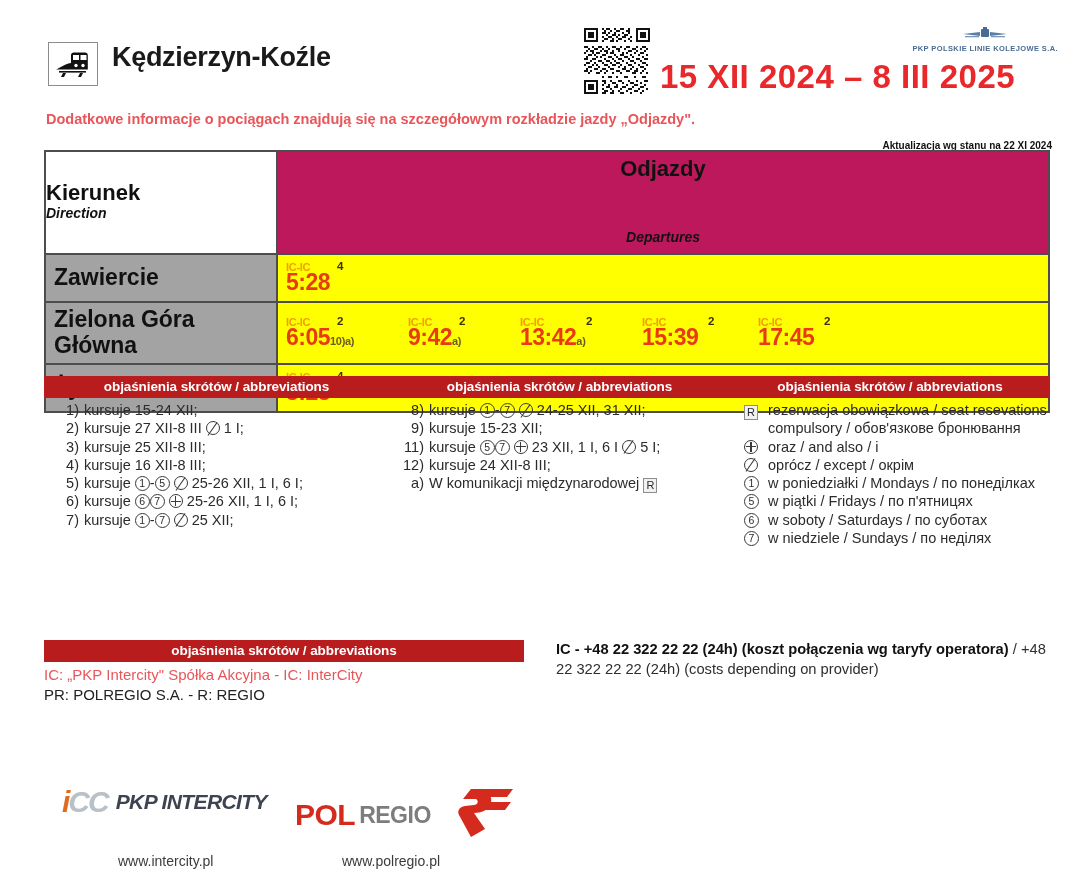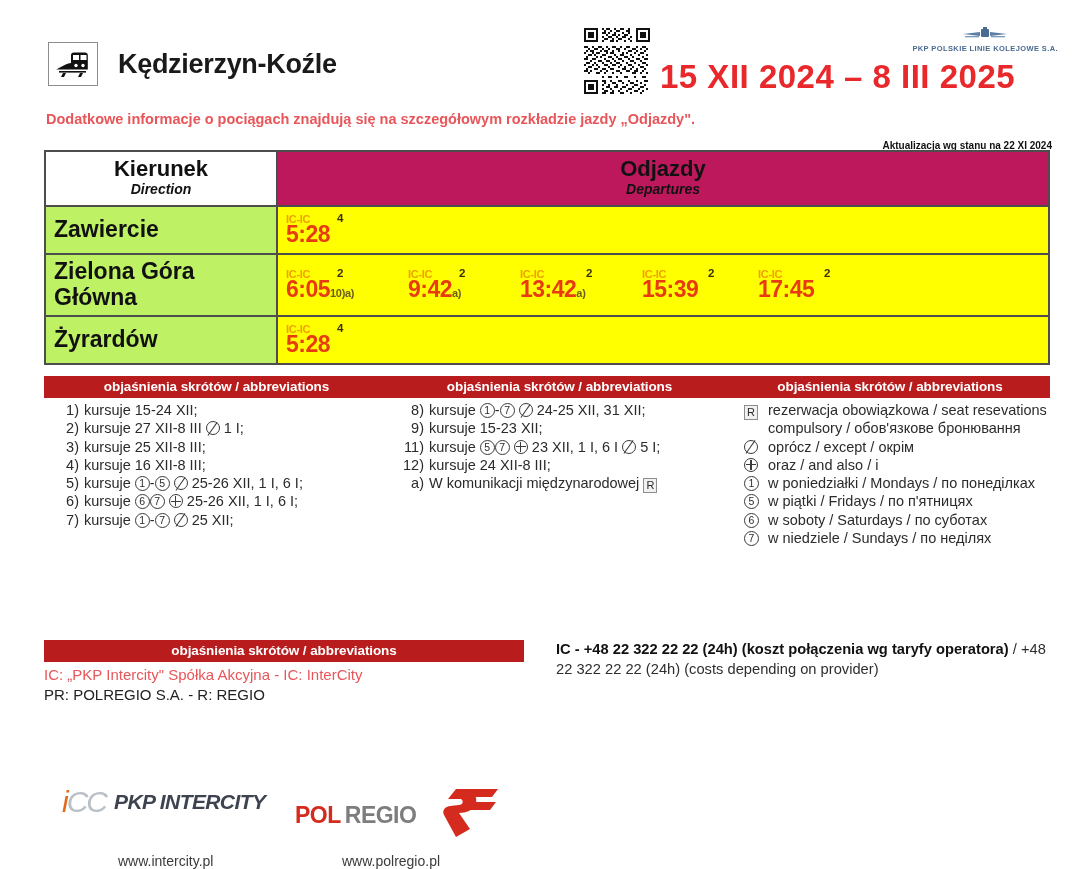--- a/index.html
+++ b/index.html
@@ -18,21 +18,21 @@
 
   
   .top-header {
     position: absolute;
     left: 0; top: 0;
     width: 1080px; height: 108px;
   }
   .station-block {
     position: absolute;
     left: 48px; top: 42px;
-    display: flex; align-items: center; gap: 20px;
+    display: flex; align-items: flex-start; gap: 14px;
   }
   .train-icon-box {
     width: 50px; height: 44px;
     border: 1.5px solid #8c8c8c;
     background: #fff;
     display: flex; align-items: center; justify-content: center;
   }
   .station-name {
     font-size: 27px; font-weight: bold; color: #1a1a1a;
     letter-spacing: -0.3px;
@@ -85,35 +85,34 @@
     table-layout: fixed;
   }
   .main-table td {
     border: 2px solid #4d4d4d;
     vertical-align: middle;
     padding: 0;
   }
   .col-dir { width: 232px; }
   .hdr-dir {
     background: #fff;
-    text-align: center;
     padding: 5px 0 7px 0 !important;
   }
   .hdr-dir .pl { font-size: 22px; font-weight: bold; color:#111; line-height: 1.1; }
   .hdr-dir .en { font-size: 14px; font-weight: bold; font-style: italic; color:#111; line-height: 1.2;}
   .hdr-dep {
     background: #be185d;
     text-align: center;
     padding: 5px 0 7px 0 !important;
   }
   .hdr-dep .pl { font-size: 22px; font-weight: bold; color:#111; line-height: 1.1;}
-  .hdr-dep .en { font-size: 14px; font-weight: bold; font-style: italic; color:#111; line-height: 1.2;}
+  .hdr-dep .en { font-size: 14px; font-weight: bold; font-style: italic; color:#111; line-height: 1.2; margin-top: 48px;}
 
   .dir-cell {
-    background: #bef264;
+    background: #a3a3a3;
     font-size: 23px; font-weight: bold; color: #111;
     padding: 4px 0 4px 8px !important;
     line-height: 1.12;
   }
   .dep-cell {
     background: #ffff00;
     padding: 5px 4px 6px 8px !important;
     height: 48px;
   }
   .dep-cell.two-line { height: 62px; }
@@ -265,28 +264,28 @@
   
   .footer {
     position: absolute;
     left: 0; top: 775px;
     width: 1080px; height: 94px;
   }
   .logo-ic {
     position: absolute; left: 62px; top: 10px;
     display: flex; align-items: center; gap: 8px;
   }
-  .ic-mark { font-size: 30px; font-weight: normal; font-style: italic; color: #e06b1f; letter-spacing: -2px; }
+  .ic-mark { font-size: 30px; font-weight: bold; font-style: italic; color: #e06b1f; letter-spacing: -2px; }
   .ic-mark .grey { color: #b9c0c7; }
   .ic-word { font-size: 21px; font-weight: bold; font-style: italic; color: #3d4450; letter-spacing: -0.6px; }
   .logo-pr {
     position: absolute; left: 295px; top: 10px;
     display: flex; align-items: center; gap: 4px;
   }
-  .pr-pol { font-size: 23px; font-weight: bold; color: #d42b1e; letter-spacing: -0.5px; text-align: center;}
+  .pr-pol { font-size: 30px; font-weight: bold; color: #d42b1e; letter-spacing: -0.5px; text-align: center;}
   .pr-regio { font-size: 23px; font-weight: bold; color: #7d7d7d; letter-spacing: -0.5px;}
   .pr-mark { margin-left: 6px; }
   .url { position: absolute; font-size: 14px; color: #3b3b3b; }
   .url-ic { left: 118px; top: 78px; }
   .url-pr { left: 342px; top: 78px; }
 </style>
 </head>
 <body>
 
 <div id="page">
@@ -703,26 +702,26 @@
     </div>
 
     <div class="abbrev-col c3">
       <div class="abbrev-title">objaśnienia skrótów / abbreviations</div>
       <div class="abbrev-list">
         <div class="abbrev-item">
           <span class="ab-sym"><span class="sym-r">R</span></span>
           <span class="ab-txt">rezerwacja obowiązkowa  / seat resevations compulsory / обов'язкове бронювання</span>
         </div>
         <div class="abbrev-item">
+          <span class="ab-sym"><span class="sym-and"></span></span>
+          <span class="ab-txt">oraz / and also / i</span>
+        </div>
+        <div class="abbrev-item">
           <span class="ab-sym"><span class="sym-except"></span></span>
           <span class="ab-txt">oprócz / except / окрім</span>
-        </div>
-        <div class="abbrev-item">
-          <span class="ab-sym"><span class="sym-and"></span></span>
-          <span class="ab-txt">oraz / and also / i</span>
         </div>
         <div class="abbrev-item">
           <span class="ab-sym"><span class="circ">1</span></span>
           <span class="ab-txt">w poniedziałki / Mondays / по понеділках</span>
         </div>
         <div class="abbrev-item">
           <span class="ab-sym"><span class="circ">5</span></span>
           <span class="ab-txt">w piątki / Fridays / по п'ятницях</span>
         </div>
         <div class="abbrev-item">

